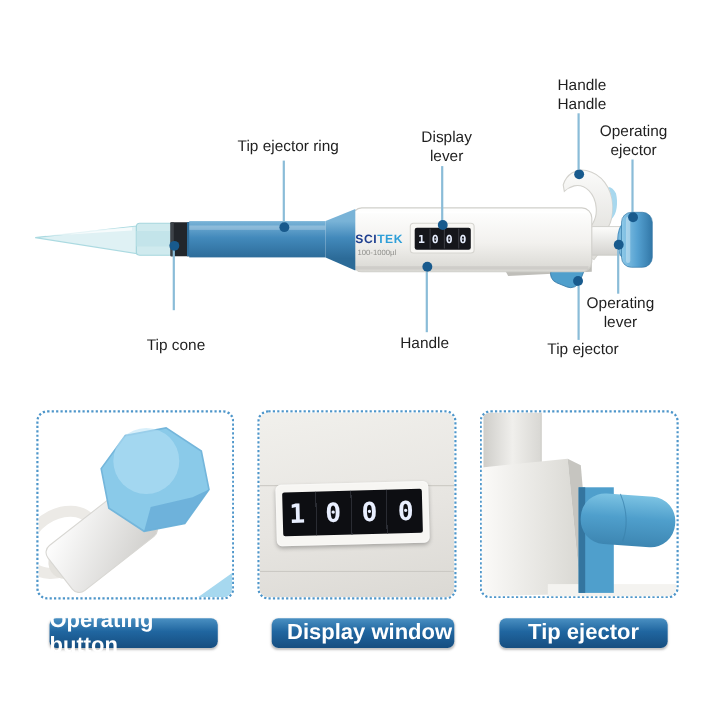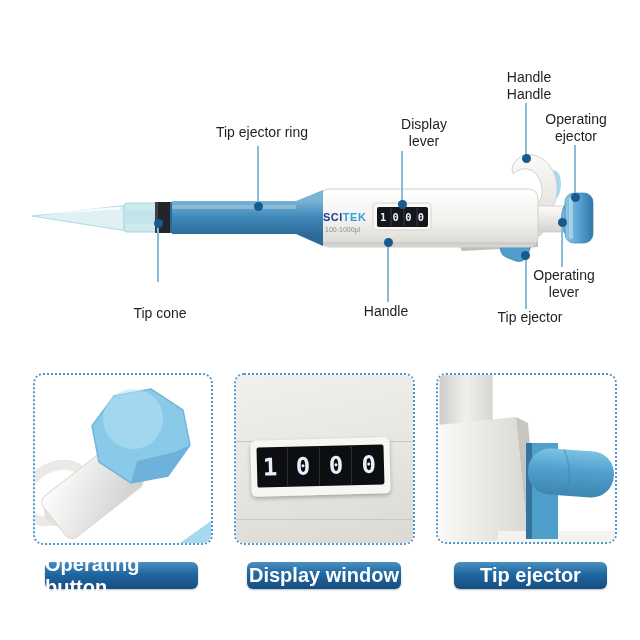--- a/index.html
+++ b/index.html
@@ -6,21 +6,21 @@
   .page{position:relative;width:640px;height:640px;background:#fff;overflow:hidden;
         font-family:"Liberation Sans",sans-serif;}
   
   .co-label{position:absolute;transform:translateX(-50%);text-align:center;
             font-size:14px;line-height:17px;font-weight:500;color:#1f1f1f;white-space:nowrap;}
   .co-label span{display:block;}
   .co-line{position:absolute;width:2px;background:#8abcd8;}
   .co-dot{position:absolute;width:9px;height:9px;border-radius:50%;background:#185a8d;}
   .co0{left:262px;top:124px;} .ln0{left:257px;top:146px;height:57px;} .dt0{left:254px;top:202px;}
   .co1{left:160px;top:281px;margin-top:24px;} .ln1{left:157px;top:227px;height:55px;} .dt1{left:154px;top:219px;}
-  .co2{left:424px;top:116px;} .ln2{left:401px;top:151px;height:50px;} .dt2{left:398px;top:200px;}
+  .co2{left:406px;top:116px;} .ln2{left:401px;top:151px;height:50px;} .dt2{left:398px;top:200px;}
   .co3{left:529px;top:69px;}  .ln3{left:525px;top:103px;height:51px;} .dt3{left:522px;top:154px;}
   .co4{left:576px;top:111px;} .ln4{left:574px;top:145px;height:48px;} .dt4{left:571px;top:193px;}
   .co5{left:564px;top:267px;} .ln5{left:561px;top:227px;height:40px;} .dt5{left:558px;top:218px;}
   .co6{left:530px;top:309px;} .ln6{left:525px;top:260px;height:49px;} .dt6{left:521px;top:251px;}
   .co7{left:386px;top:303px;} .ln7{left:387px;top:247px;height:55px;} .dt7{left:384px;top:238px;}
   
   .card{position:absolute;box-sizing:border-box;border:2px dotted #4e96ca;border-radius:10px;
         background:#fff;overflow:hidden;}
   .card1{left:33px;top:373px;width:180px;height:172px;}
   .card2{left:234px;top:373px;width:181px;height:172px;}
@@ -40,21 +40,21 @@
         linear-gradient(90deg,transparent 30px,#2a2c33 30px,#2a2c33 31px,transparent 31px) ,
         linear-gradient(90deg,transparent 62px,#2a2c33 62px,#2a2c33 63px,transparent 63px),
         linear-gradient(90deg,transparent 94px,#2a2c33 94px,#2a2c33 95px,transparent 95px);}
   .digits-big{font-family:"DejaVu Sans Mono",monospace;font-size:24px;font-weight:bold;
               color:#e9efff;letter-spacing:2px;position:relative;}
   
   .pill{position:absolute;height:27px;border-radius:6px;display:flex;align-items:center;justify-content:center;
         background:linear-gradient(180deg,#4a90c2 0%,#2066a0 45%,#164e80 100%);
         color:#fff;font-size:20px;font-weight:bold;box-shadow:0 1px 2px rgba(0,0,0,.25);}
   .p1{left:45px;top:562px;width:153px;}
-  .p2{left:247px;top:562px;width:154px;}
+  .p2{left:247px;top:562px;width:154px;padding-left:12px;}
   .p3{left:454px;top:562px;width:153px;}
 </style>
 </head>
 <body>
 
 <div class="page">
 
   <svg width="640" height="350" viewBox="0 0 640 350" style="position:absolute;left:0;top:0;">
     <defs>
       <linearGradient id="gShaft" x1="0" y1="201" x2="0" y2="235" gradientUnits="userSpaceOnUse">

